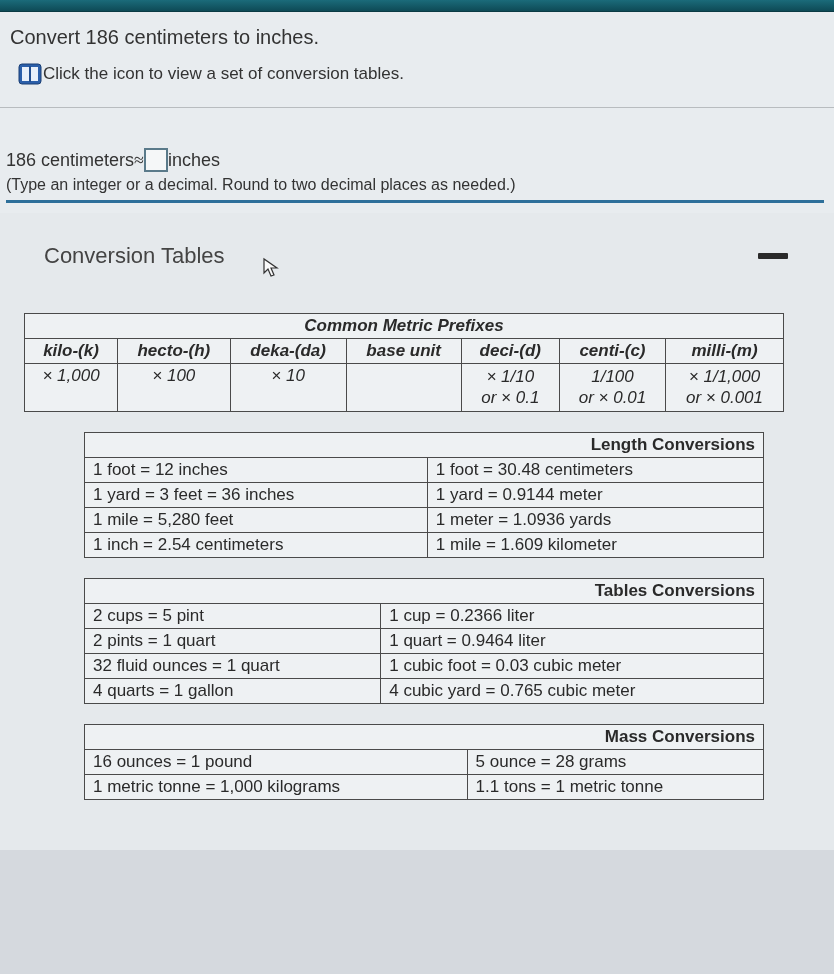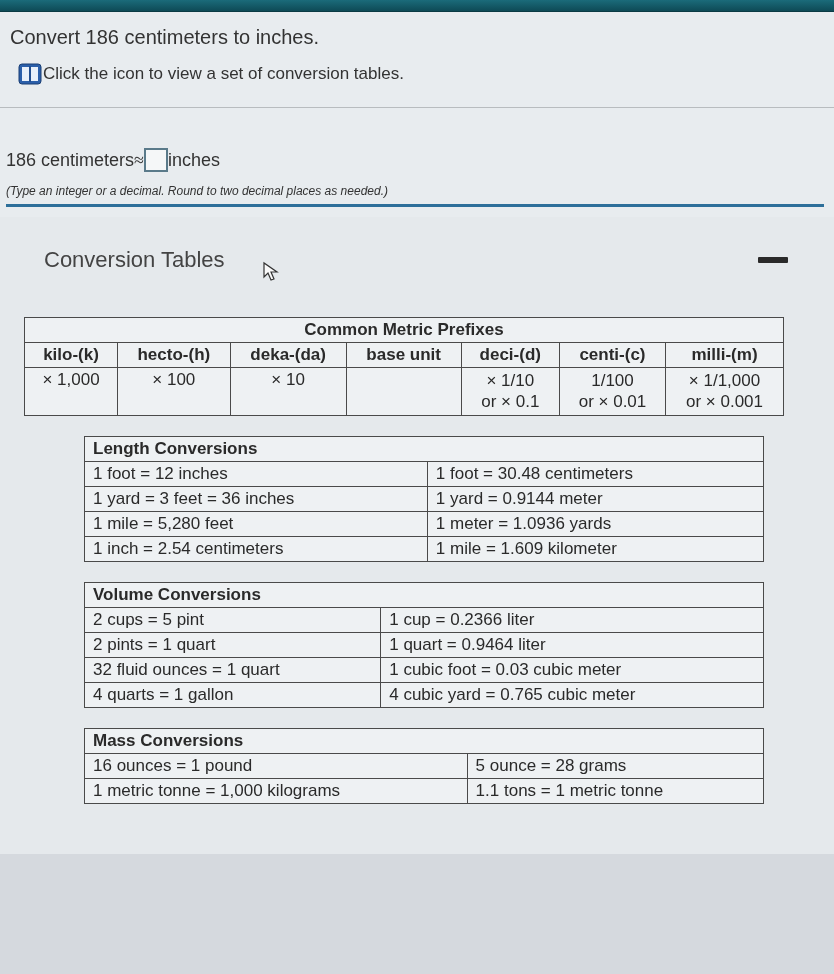--- a/index.html
+++ b/index.html
@@ -48,24 +48,23 @@
       gap: 0;
     }
     .approx { font-family: serif; }
     .input-box {
       width: 24px; height: 24px;
       border: 2px solid #5a7a8a;
       background: #f5f7f8;
       display: inline-block;
     }
     .hint {
-      font-size: 12px;
+      font-size: 16px;
       color: #333;
-      margin-top: 12px;
-      font-style: italic;
+      margin-top: 4px;
     }
     .divider-blue {
       height: 3px;
       background: #2d6f9a;
       margin-top: 6px;
     }
     .tables-panel {
       background: #e5e9ec;
       padding: 30px 16px 30px 44px;
     }
@@ -98,30 +97,30 @@
     }
     td, th {
       border: 1px solid #4a4a4a;
       padding: 2px 8px;
       font-size: 17px;
       color: #2a2a2a;
       text-align: left;
       vertical-align: top;
     }
     .prefix-table { width: 760px; margin-left: -20px; }
-    .prefix-table td, .prefix-table th { text-align: center; }
+    .prefix-table td, .prefix-table th { text-align: center; font-style: italic; }
     .prefix-title {
       font-weight: bold;
       text-align: center;
     }
     .prefix-header td { font-weight: bold; }
     .sub-table { width: 680px; margin-left: 40px; }
     .sub-title {
       font-weight: bold;
-      text-align: left;
+      text-align: right;
     }
     .two-line { line-height: 1.25; }
   </style>
 </head>
 <body>
 
 <div class="topbar"></div>
 
 <div class="question-area">
   <div class="q-text">Convert 186 centimeters to inches.</div>
@@ -207,21 +206,21 @@
     <tr>
           <td>1 inch  =  2.54 centimeters</td>
           <td>1 mile  =  1.609 kilometer</td>
         </tr>
   </tbody>
     </table>
 
   <table class="sub-table">
     <tbody>
         <tr>
-          <td colspan="2" class="sub-title">Volume Conversions</td>
+          <td colspan="2" class="sub-title">Tables Conversions</td>
         </tr>
     <tr>
           <td>2 cups  =  5 pint</td>
           <td>1 cup  =  0.2366 liter</td>
         </tr>
     <tr>
           <td>2 pints = 1 quart</td>
           <td>1 quart  =  0.9464 liter</td>
         </tr>
     <tr>

